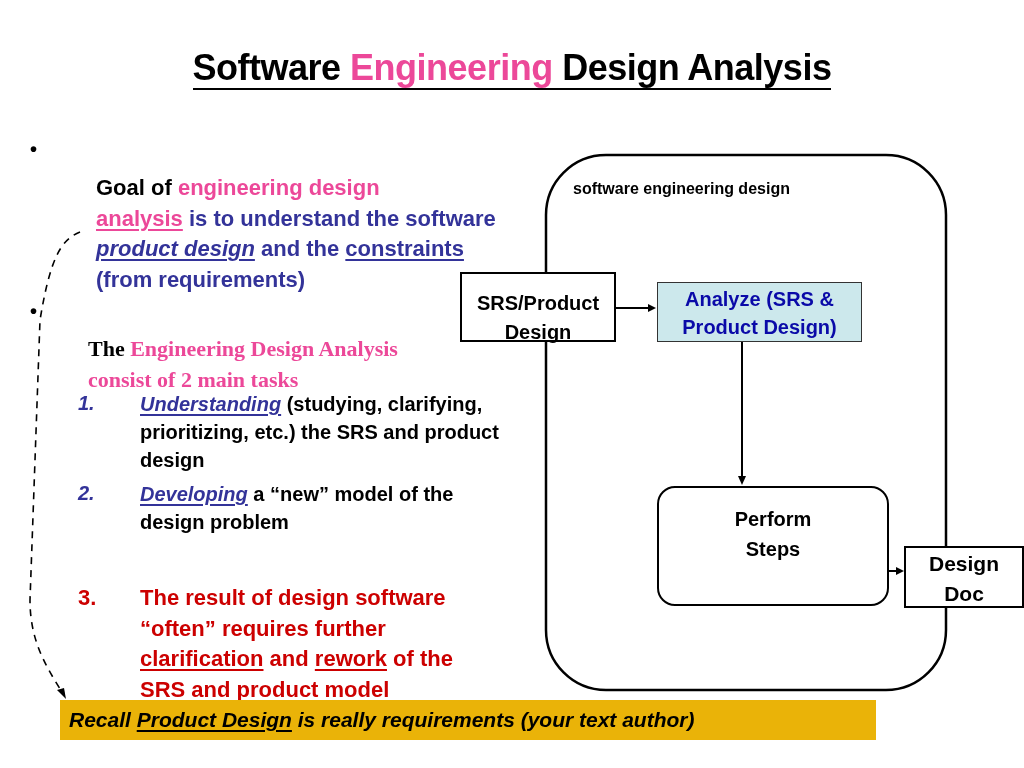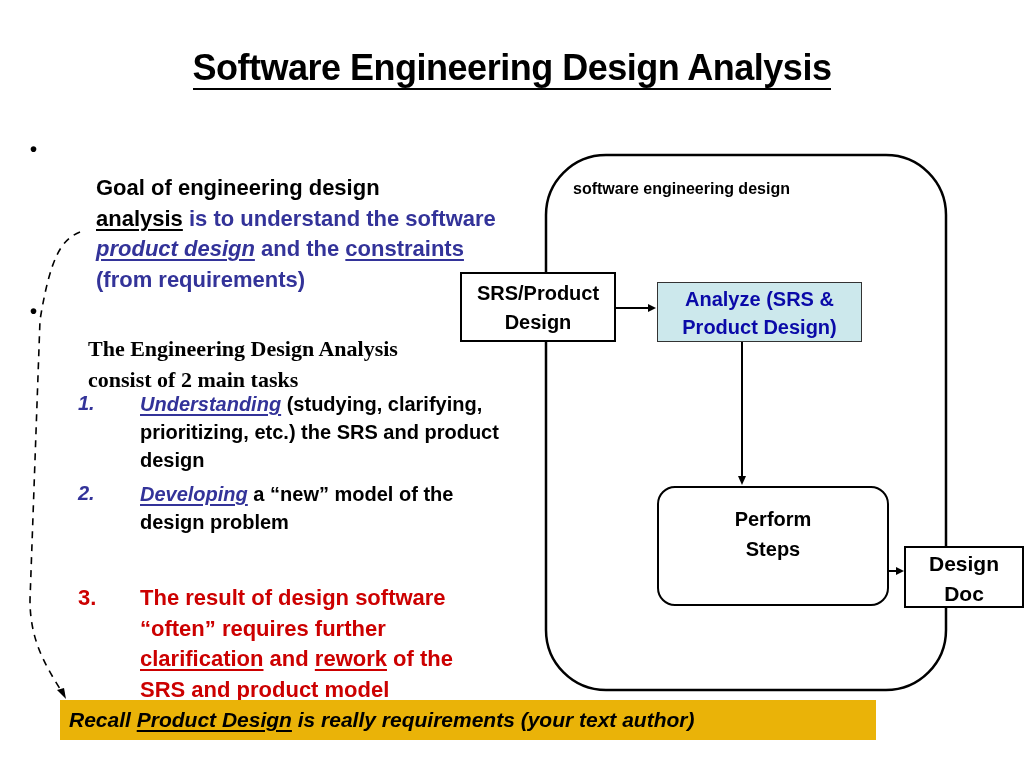--- a/index.html
+++ b/index.html
@@ -6,21 +6,21 @@
   body {
     width: 1024px; height: 768px; background: #ffffff; position: relative; overflow: hidden;
     font-family: "Liberation Sans", sans-serif; font-weight: bold; color: #000;
   }
   .abs { position: absolute; }
   .title {
     left: 0; width: 1024px; top: 44px; text-align: center; font-size: 36px; line-height: 48px;
     font-stretch: condensed; letter-spacing: -0.5px;
   }
   .title .t-wrap { display: inline-block; border-bottom: 2px solid #000; line-height: 40px; padding-bottom: 0px; }
-  .maroon { color: #000000; }
+  .maroon { color: #ec4899; }
   .blue { color: #333399; }
   .red { color: #cc0000; }
   .u { text-decoration: underline; text-decoration-thickness: 2px; text-underline-offset: 3px; }
   .i { font-style: italic; }
   .para { font-size: 22px; line-height: 30.5px; margin-top: 40px; }
   .bullet { font-size: 20px; }
   .num { font-style: italic; color: #333399; font-size: 20px; }
   .sub { font-size: 20px; line-height: 28px; }
   .box { border: 2px solid #000; background: #fff; text-align: center; box-sizing: border-box; }
   .diagram-label { font-size: 16px; }
@@ -75,21 +75,21 @@
 
   <line x1="742" y1="340" x2="742" y2="476" stroke="#000" stroke-width="2"></line>
   <polygon points="742,485 738,476 746,476" fill="#000"></polygon>
 
   <line x1="871" y1="571" x2="896" y2="571" stroke="#000" stroke-width="2"></line>
   <polygon points="904,571 896,567 896,575" fill="#000"></polygon>
 </svg>
 
 <div class="abs diagram-label" style="left:573px; top:180px;">software engineering design</div>
 
-<div class="abs box" style="left:460px; top:272px; width:156px; height:70px; font-size:20px; line-height:29px; padding-top:5px;">
+<div class="abs box" style="left:460px; top:272px; width:156px; height:70px; font-size:20px; line-height:29px; padding-top:15px;">
   <div>SRS/Product</div>
   <div>Design</div>
 </div>
 
 <div class="abs box" style="left:657px; top:282px; width:205px; height:60px; background:#cce8ec; border-radius:0; border:1.5px solid #333; color:#0a0aa8; font-size:20px; line-height:28px; padding-top:2px;">
   <div>Analyze (SRS &amp;</div>
   <div>Product Design)</div>
 </div>
 
 <div class="abs box" style="left:640px; top:486px; width:232px; height:120px; border-radius:18px; font-size:20px; line-height:30px; padding-top:16px;margin-left:17px;">

